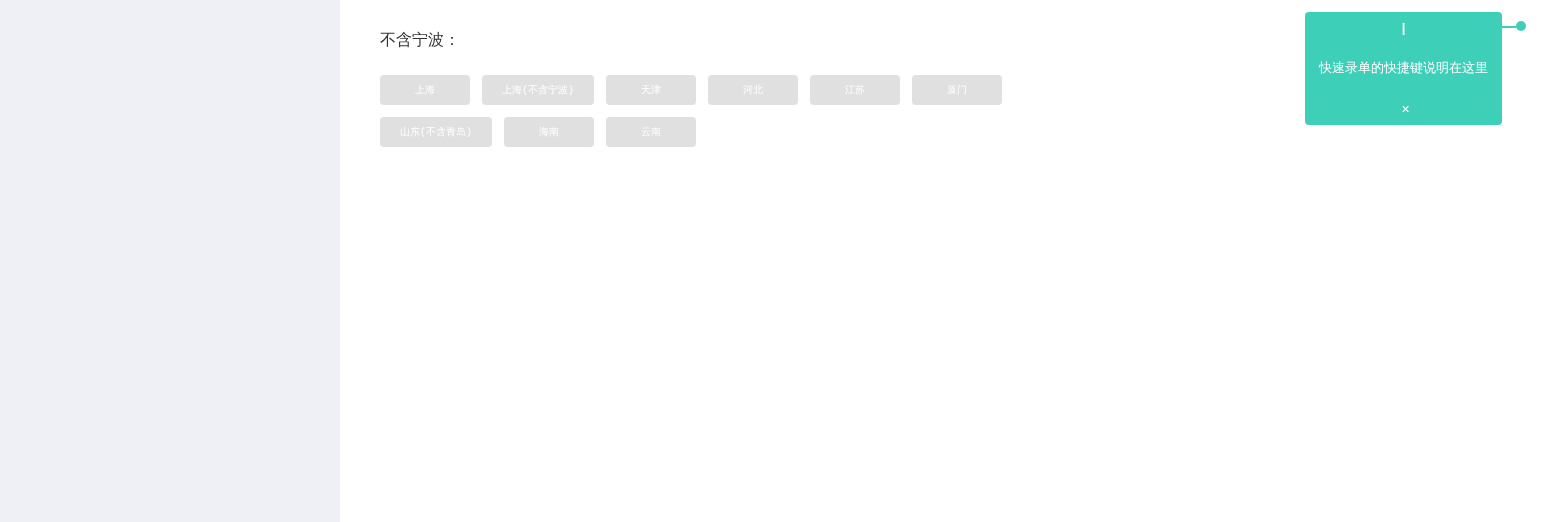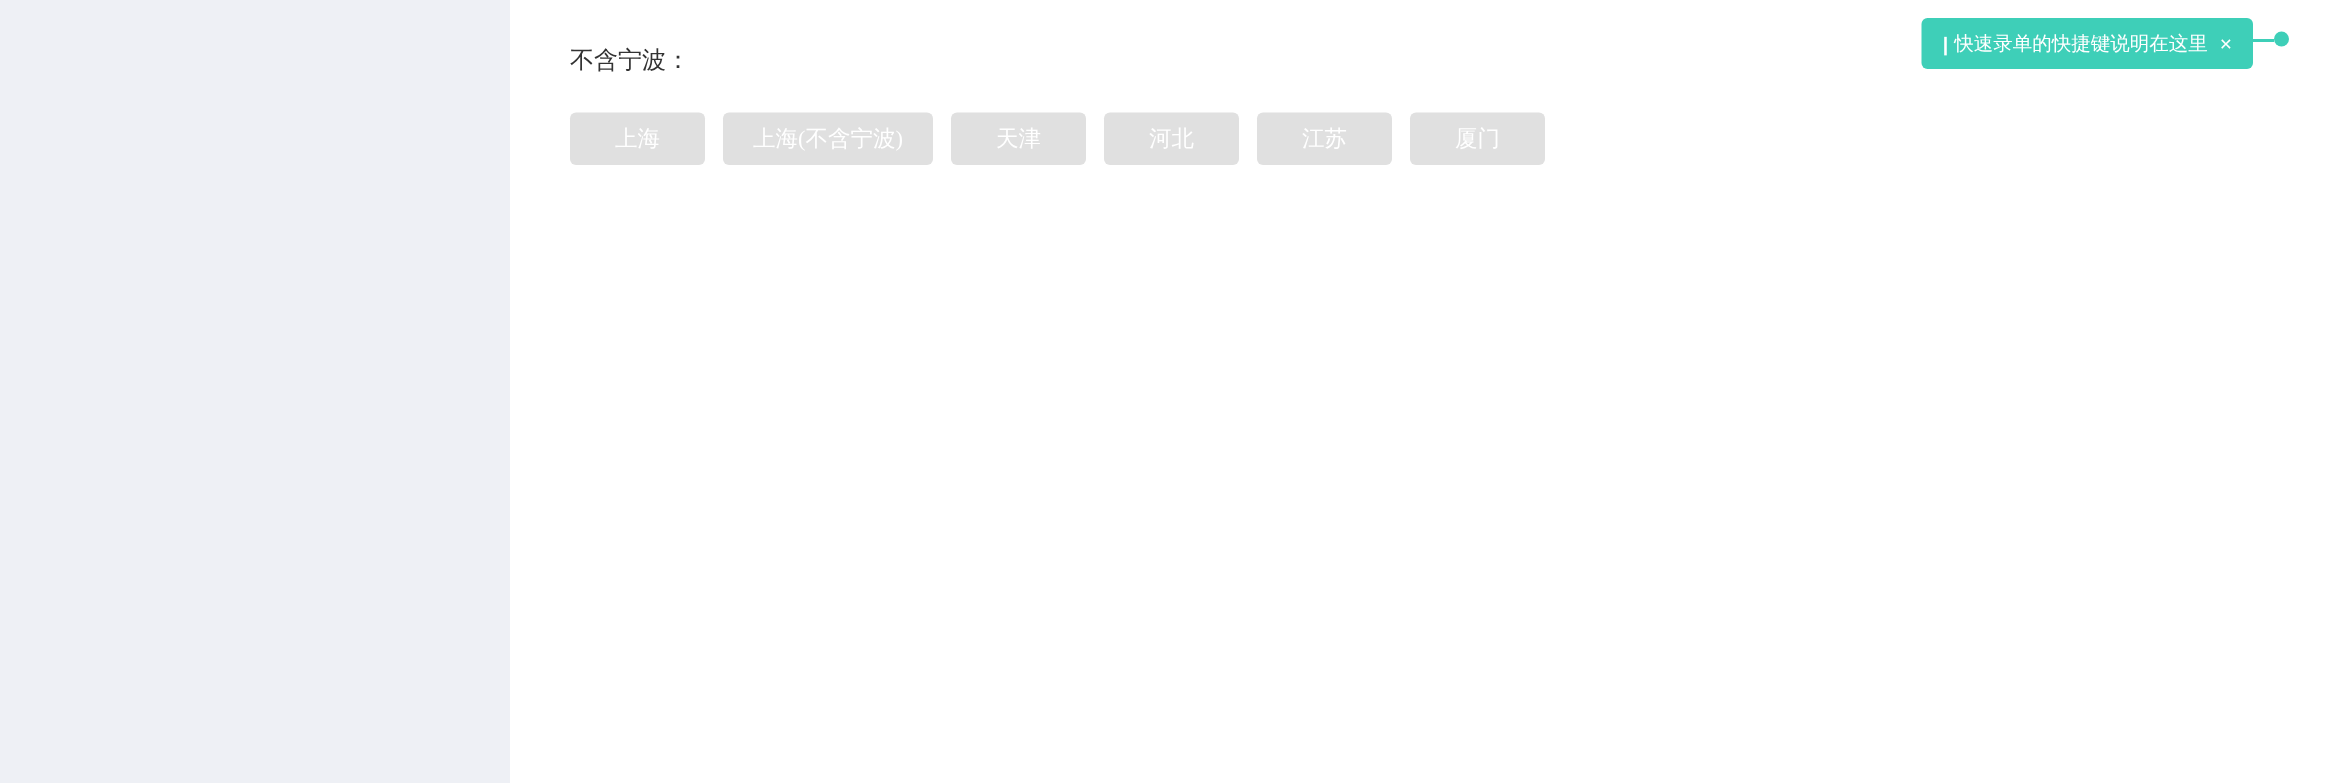--- a/index.html
+++ b/index.html
@@ -49,41 +49,42 @@
       gap: 12px;
       margin-bottom: 12px;
     }
 
     .region-btn {
       background: #e0e0e0;
       border: none;
       border-radius: 4px;
       padding: 8px 20px;
       color: #fff;
-      font-size: 15px;
+      font-size: 10px;
       cursor: pointer;
       min-width: 90px;
       text-align: center;
-      font-family: Liberation Serif, serif;
+      font-family: Liberation Mono, monospace;
     }
 
     
     .tooltip-banner {
       position: absolute;
       top: 12px;
       right: 60px;
       background: #3ecfb8;
       color: #fff;
       font-size: 13px;
       padding: 8px 14px;
       border-radius: 4px;
       display: flex;
       align-items: center;
-      gap: 4px;
+      gap: 24px;
       white-space: nowrap;
+      flex-direction: column;
     }
 
     .tooltip-banner::before {
       content: '|';
       color: #fff;
       font-weight: bold;
     }
 
     .tooltip-close {
       cursor: pointer;
@@ -121,20 +122,25 @@
   <div class="page-title">不含宁波：</div>
 
   <div class="region-buttons-row" id="row1-container">
       <button class="region-btn">上海</button>
       <button class="region-btn">上海(不含宁波)</button>
       <button class="region-btn">天津</button>
       <button class="region-btn">河北</button>
       <button class="region-btn">江苏</button>
       <button class="region-btn">厦门</button>
     </div>
+  <div class="region-buttons-row" id="row2-container">
+      <button class="region-btn">山东(不含青岛)</button>
+      <button class="region-btn">海南</button>
+      <button class="region-btn">云南</button>
+    </div>
 
 </div>
 
 <div class="tooltip-banner">
   <span>快速录单的快捷键说明在这里</span>
   <span class="tooltip-close">×</span>
 </div>
 <div class="tooltip-line"></div>
 <div class="tooltip-dot"></div>
 

